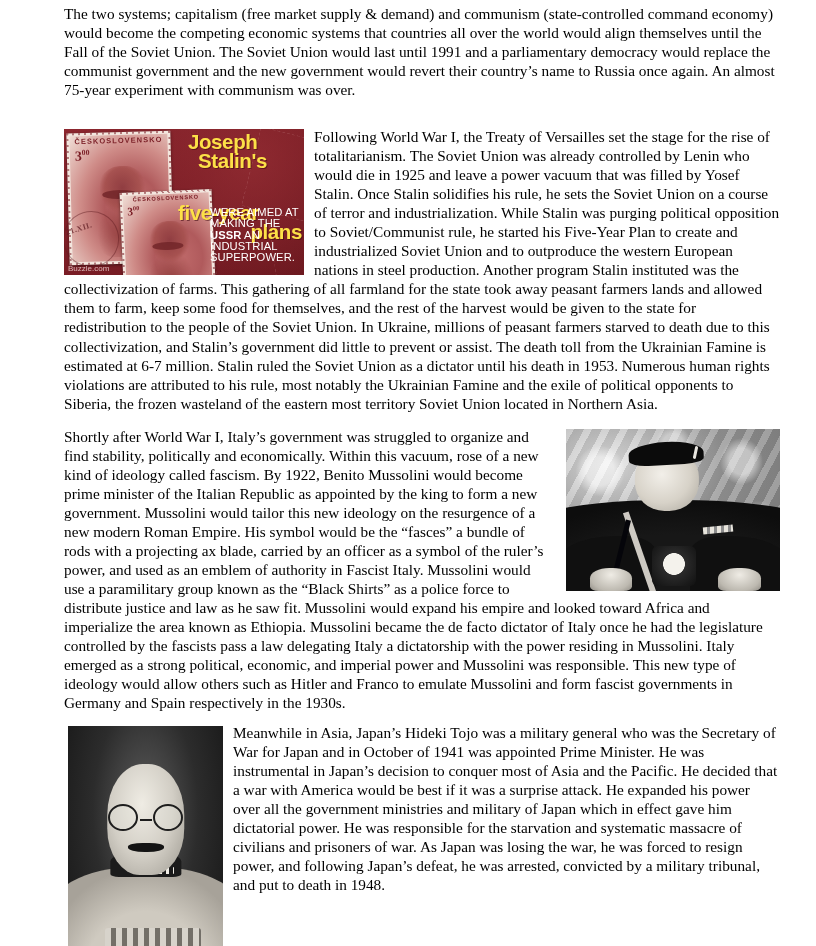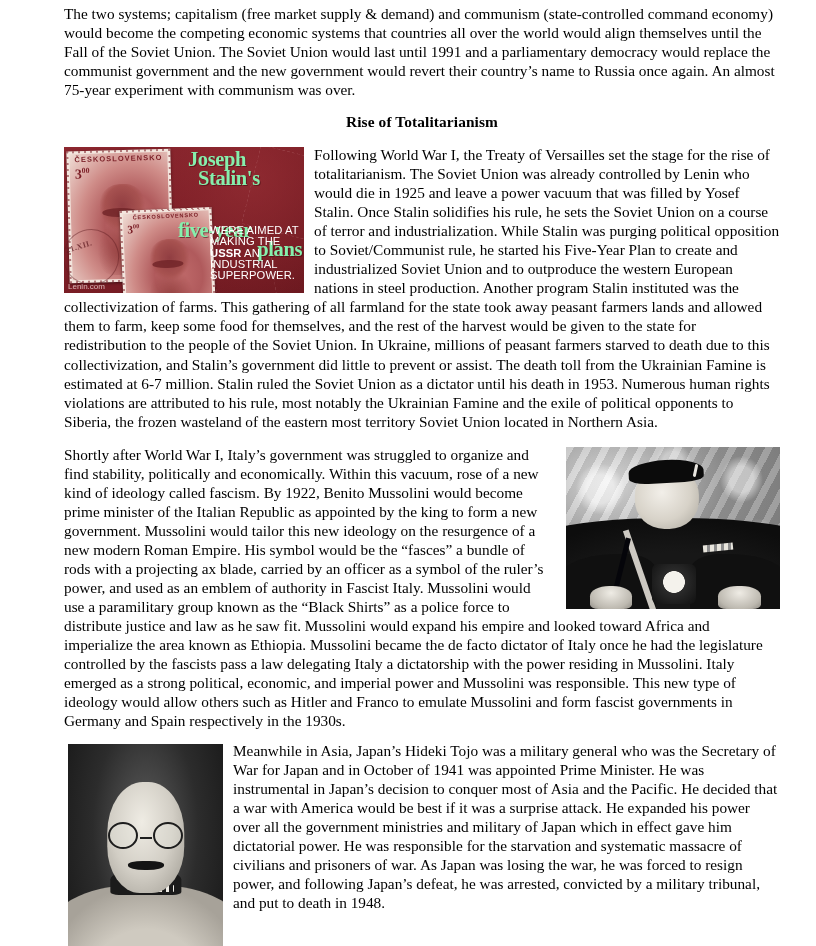--- a/index.html
+++ b/index.html
@@ -186,25 +186,25 @@
     height: 54px;
     border: 1.6px solid rgba(93,26,32,0.6);
     border-radius: 50%;
   }
 
   .stamp-title {
     position: absolute;
     left: 112px;
     top: 3px;
     width: 126px;
-    font-family: Liberation Serif, serif;
+    font-family: Liberation Sans, sans-serif;
     font-weight: bold;
     font-size: 20.5px;
     line-height: 0.93;
-    color: #86efac;
+    color: #fde047;
     text-shadow: 1px 1px 0 rgba(60,8,14,0.55);
     letter-spacing: -0.4px;
   }
   .stamp-title .l1 { display: block; padding-left: 12px; }
   .stamp-title .l2 { display: block; padding-left: 22px; }
   .stamp-title .l3 { display: block; padding-left: 2px; margin-top: 33px; }
   .stamp-title .l4 { display: block; padding-left: 30px; text-align: right; }
 
   .stamp-sub {
     position: absolute;
@@ -441,21 +441,20 @@
 </style>
 </head>
 <body>
 
 <div class="page">
 
   <p>The two systems; capitalism (free market supply &amp; demand) and communism (state-controlled command economy) would become the competing economic systems that countries all over the world would align themselves until the Fall of the Soviet Union. The Soviet Union would last until 1991 and a parliamentary democracy would replace the communist government and the new government would revert their country’s name to Russia once again. An almost 75-year experiment with communism was over.</p>
 
   <div class="para-gap"></div>
 
-  <h2 class="section-heading">Rise of Totalitarianism</h2>
 
   <div class="para-gap"></div>
 
   <div class="clearfix">
     <div class="fig-stalin">
       <div class="stamp-bg"></div>
       <div class="stamp-ghost g1"></div>
       <div class="stamp-ghost g2"></div>
       <div class="stamp-ghost g3"></div>
 
@@ -492,21 +491,21 @@
       </div>
 
       <div class="stamp-sub">
         <span>WERE AIMED AT</span>
         <span>MAKING THE</span>
         <span><b>USSR</b> AN</span>
         <span>INDUSTRIAL</span>
         <span>SUPERPOWER.</span>
       </div>
 
-      <div class="buzzle">Lenin.com</div>
+      <div class="buzzle">Buzzle.com</div>
     </div>
 
     <p>Following World War I, the Treaty of Versailles set the stage for the rise of totalitarianism. The Soviet Union was already controlled by Lenin who would die in 1925 and leave a power vacuum that was filled by Yosef Stalin. Once Stalin solidifies his rule, he sets the Soviet Union on a course of terror and industrialization. While Stalin was purging political opposition to Soviet/Communist rule, he started his Five-Year Plan to create and industrialized Soviet Union and to outproduce the western European nations in steel production. Another program Stalin instituted was the collectivization of farms. This gathering of all farmland for the state took away peasant farmers lands and allowed them to farm, keep some food for themselves, and the rest of the harvest would be given to the state for redistribution to the people of the Soviet Union. In Ukraine, millions of peasant farmers starved to death due to this collectivization, and Stalin’s government did little to prevent or assist. The death toll from the Ukrainian Famine is estimated at 6-7 million. Stalin ruled the Soviet Union as a dictator until his death in 1953. Numerous human rights violations are attributed to his rule, most notably the Ukrainian Famine and the exile of political opponents to Siberia, the frozen wasteland of the eastern most territory Soviet Union located in Northern Asia.</p>
   </div>
 
   <div class="para-gap"></div>
 
   <div class="clearfix">
     <div class="fig-mussolini">
       <div class="musso-bg"></div>

